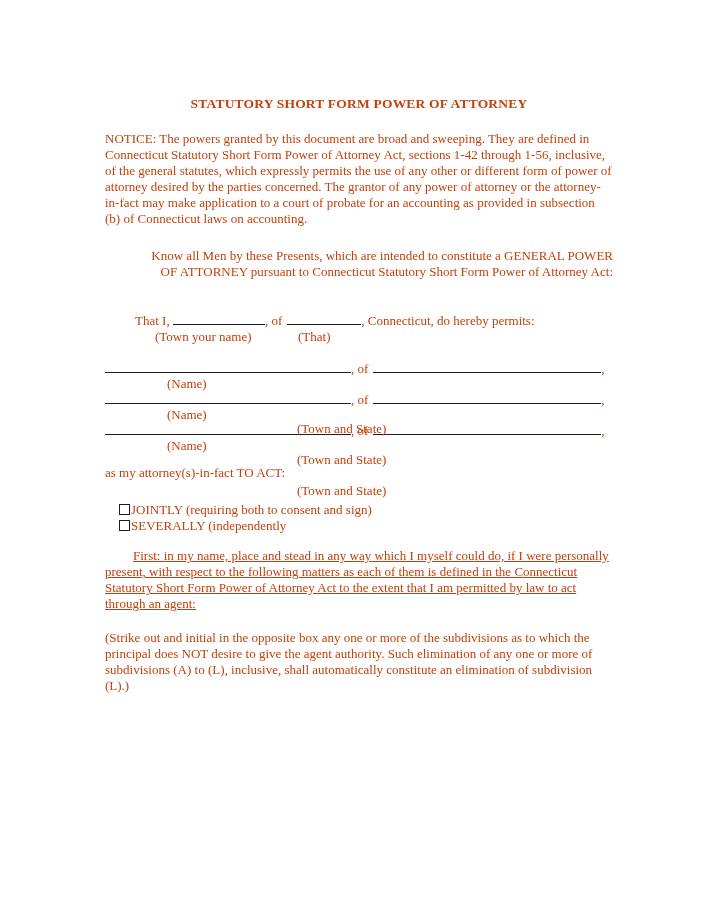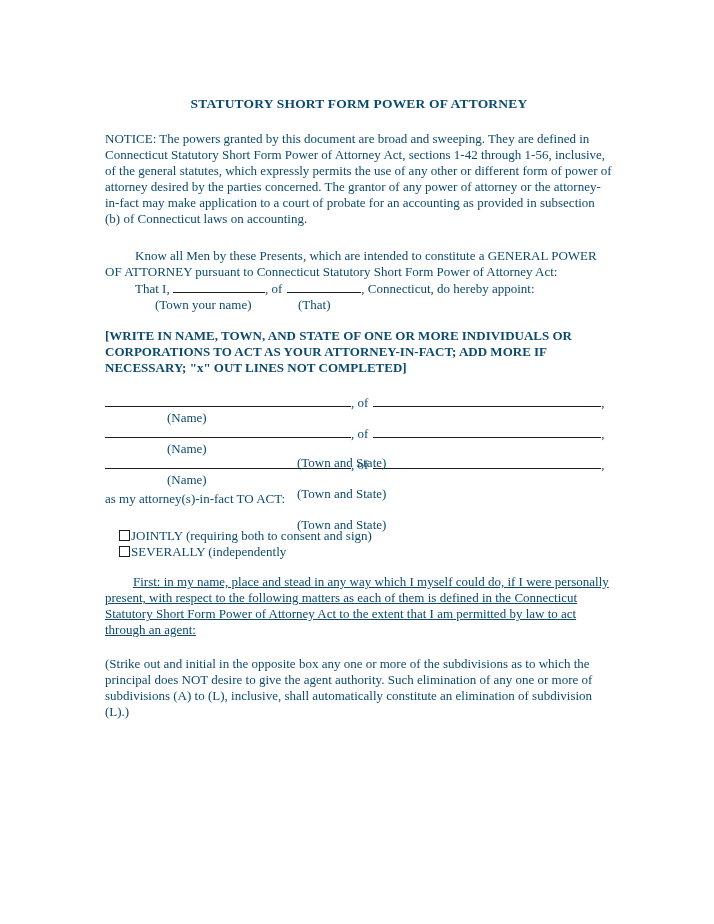--- a/index.html
+++ b/index.html
@@ -3,40 +3,40 @@
 <meta charset="utf-8">
 <style>
   * { margin: 0; padding: 0; box-sizing: border-box; }
   html, body { background: #ffffff; }
   .page {
     position: relative;
     width: 714px;
     height: 924px;
     background: #ffffff;
     font-family: "Liberation Serif", "DejaVu Serif", serif;
-    color: #0c4a6e;
+    color: #c2410c;
     overflow: hidden;
   }
   .content {
     position: absolute;
     left: 105px;
     top: 96px;
     width: 508px;
     font-size: 13px;
     line-height: 16px;
   }
   .doc-title {
     text-align: center;
     font-weight: bold;
     font-size: 13.5px;
     letter-spacing: 0.2px;
     margin-bottom: 19px;
   }
   .notice-para { margin-bottom: 21px; }
-  .intro-para { text-indent: 30px; margin-bottom: 0; }
+  .intro-para { text-indent: 30px; margin-bottom: 32px; text-align: right; }
 
   .appoint-line { padding-left: 30px; white-space: nowrap; }
   .blank {
     display: inline-block;
     border-bottom: 1px solid #1e1e1e;
     height: 13px;
     vertical-align: baseline;
   }
   .blank.b-name { width: 92px; }
   .blank.b-town { width: 74px; }
@@ -47,21 +47,21 @@
 
   .write-in-para { font-weight: bold; margin-bottom: 18px; }
 
   .name-row-line { white-space: nowrap; height: 16px; }
   .name-row-line .blank.b-row-name { width: 246px; }
   .name-row-line .blank.b-row-town { width: 228px; }
   .name-row-labels { position: relative; height: 15px; }
   .name-row-labels .lbl-name { position: absolute; left: 62px; }
   .name-row-labels .lbl-town { position: absolute; left: 192px; margin-top: 45px; }
 
-  .act-line { margin-top: 4px; }
+  .act-line { margin-top: 12px; }
 
   .check-section { margin-top: 21px; padding-left: 14px; }
   .check-heading { font-weight: bold; }
   .check-option { height: 16px; white-space: nowrap; }
   .checkbox {
     display: inline-block;
     width: 11px;
     height: 11px;
     border: 1px solid #1e1e1e;
     vertical-align: -1px;
@@ -76,27 +76,26 @@
 
 <div class="page">
   <div class="content">
 
     <div class="doc-title">STATUTORY SHORT FORM POWER OF ATTORNEY</div>
 
     <div class="notice-para">NOTICE: The powers granted by this document are broad and sweeping. They are defined in Connecticut Statutory Short Form Power of Attorney Act, sections 1-42 through 1-56, inclusive, of the general statutes, which expressly permits the use of any other or different form of power of attorney desired by the parties concerned. The grantor of any power of attorney or the attorney-in-fact may make application to a court of probate for an accounting as provided in subsection (b) of Connecticut laws on accounting.</div>
 
     <div class="intro-para">Know all Men by these Presents, which are intended to constitute a GENERAL POWER OF ATTORNEY pursuant to Connecticut Statutory Short Form Power of Attorney Act:</div>
 
-    <div class="appoint-line"><span>That I,</span> <span class="blank b-name"></span><span class="of-label">, of</span><span class="blank b-town"></span><span>, Connecticut, do hereby appoint:</span></div>
+    <div class="appoint-line"><span>That I,</span> <span class="blank b-name"></span><span class="of-label">, of</span><span class="blank b-town"></span><span>, Connecticut, do hereby permits:</span></div>
     <div class="hint-row">
       <span class="hint1">(Town your name)</span>
       <span class="hint2">(That)</span>
     </div>
 
-    <div class="write-in-para">[WRITE IN NAME, TOWN, AND STATE OF ONE OR MORE INDIVIDUALS OR CORPORATIONS TO ACT AS YOUR ATTORNEY-IN-FACT; ADD MORE IF NECESSARY; "x" OUT LINES NOT COMPLETED]</div>
 
     <div class="name-rows">
 
       <div class="name-row-line"><span class="blank b-row-name"></span><span class="of-label">, of</span><span class="blank b-row-town"></span><span>,</span></div>
       <div class="name-row-labels">
         <span class="lbl-name">(Name)</span>
         <span class="lbl-town">(Town and State)</span>
       </div>
 
       <div class="name-row-line"><span class="blank b-row-name"></span><span class="of-label">, of</span><span class="blank b-row-town"></span><span>,</span></div>

